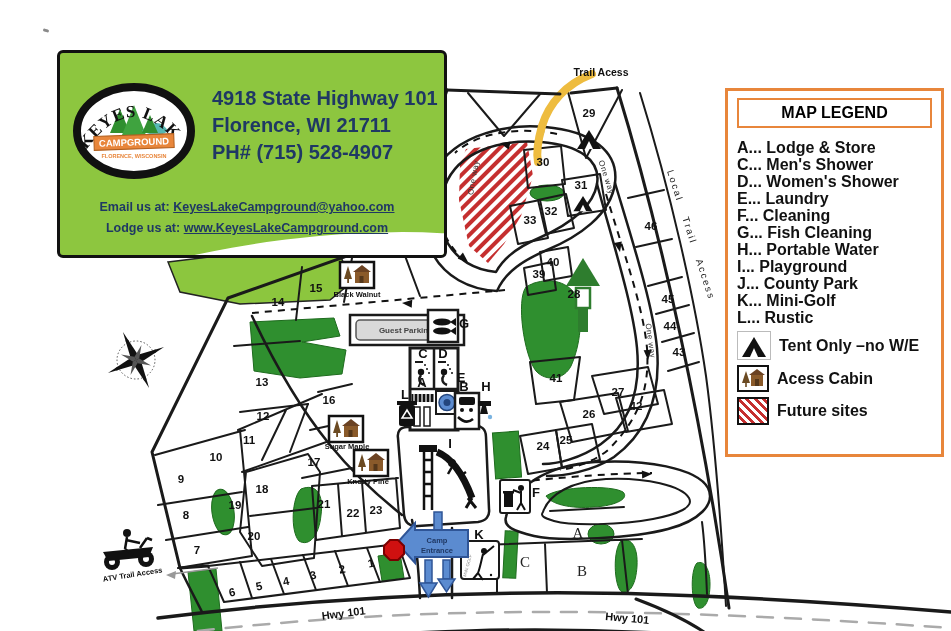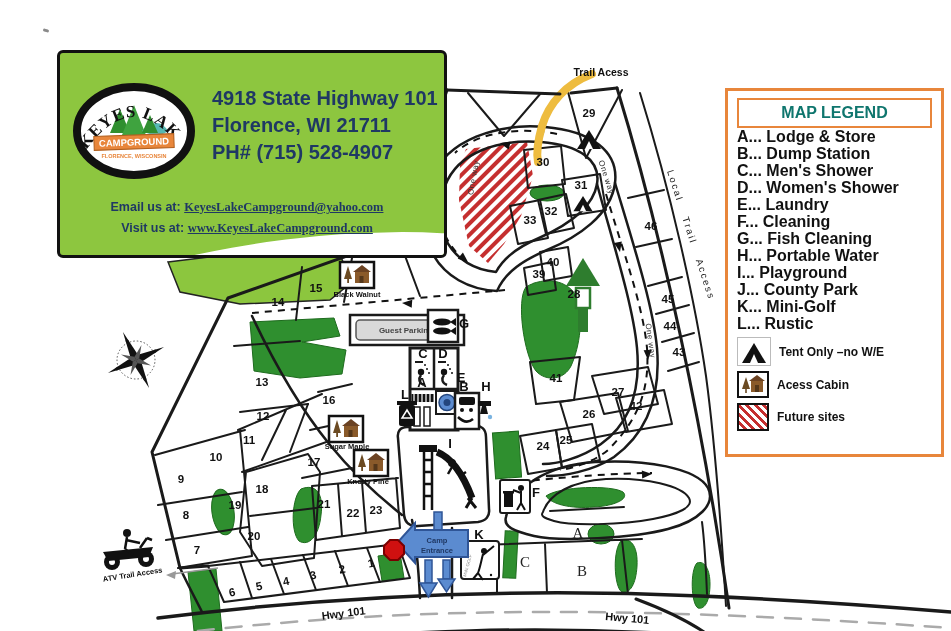--- a/index.html
+++ b/index.html
@@ -9,30 +9,30 @@
 
   
   .info-card{position:absolute;left:57px;top:50px;width:384px;height:202px;background:#8dc63f;
              border:3px solid #111;border-radius:6px;overflow:hidden;z-index:3;}
   .swoosh{position:absolute;left:-45px;top:186px;width:560px;height:150px;background:#fff;
           border-radius:50%;transform:rotate(-7deg);}
   .logo-wrap{position:absolute;left:12px;top:28px;width:128px;height:102px;}
   .addr{position:absolute;left:152px;top:32px;color:#1f3864;font-weight:bold;font-size:20px;line-height:27px;white-space:nowrap;}
   .contact{position:absolute;left:0;right:10px;top:144px;text-align:center;color:#1f3864;
            font-weight:bold;font-size:12.5px;line-height:21px;}
-  .lnk{text-decoration:underline;font-family:Liberation Serif, serif;}
+  .lnk{text-decoration:underline;}
 
   
   .legend{position:absolute;left:725px;top:88px;width:219px;height:369px;background:#fff;
           border:3px solid #e8863b;z-index:3;padding:7px 9px;box-sizing:border-box;}
   .legend-title{border:2px solid #e8863b;text-align:center;font-size:16px;font-weight:bold;
-                color:#0f766e;padding:4px 0;margin-bottom:0;}
+                color:#000000;padding:4px 0;margin-bottom:11px;}
   .l-item{font-size:16px;font-weight:bold;line-height:17px;color:#111;white-space:nowrap;}
   .l-item.indent{padding-left:30px;}
-  .sym-row{display:flex;align-items:center;gap:8px;margin-top:5px;font-weight:bold;font-size:12px;color:#111;}
+  .sym-row{display:flex;align-items:center;gap:8px;margin-top:5px;font-weight:bold;font-size:16px;color:#111;}
   .tent-box{width:32px;height:27px;border:1px solid #bbb;background:#fff;display:flex;align-items:flex-end;justify-content:center;}
   .cabin-box{width:32px;height:27px;border:2px solid #111;background:#fff;box-sizing:border-box;}
   .future-box{width:32px;height:28px;border:2px solid #111;box-sizing:border-box;
               background:repeating-linear-gradient(45deg,#fff 0 3px,#c52f2f 3px 6px);}
   .dot{position:absolute;left:43px;top:29px;width:6px;height:3px;background:#8a8a8a;border-radius:2px;
        transform:rotate(14deg);z-index:4;}
 
   
   .site-num{font:bold 11.5px "Liberation Sans",sans-serif;fill:#111;}
   .fac-letter{font:bold 13px "Liberation Sans",sans-serif;fill:#111;}
@@ -439,30 +439,29 @@
       <div>4918 State Highway 101</div>
       <div>Florence, WI 21711</div>
       <div>PH# (715) 528-4907</div>
     </div>
     <div class="contact">
       <div>
         <span>Email us at:</span>
         <span class="lnk">KeyesLakeCampground@yahoo.com</span>
       </div>
       <div>
-        <span>Visit us at:</span>
+        <span>Lodge us at:</span>
         <span class="lnk">www.KeyesLakeCampground.com</span>
       </div>
     </div>
   </div>
 
   <div class="legend">
     <div class="legend-title">MAP LEGEND</div>
     <div class="l-item">A... Lodge &amp; Store</div>
-    <div class="l-item">B... Dump Station</div>
     <div class="l-item">C... Men's Shower</div>
     <div class="l-item">D... Women's Shower</div>
     <div class="l-item">E... Laundry</div>
     <div class="l-item">F... Cleaning</div>
     <div class="l-item">G... Fish Cleaning</div>
     <div class="l-item">H... Portable Water</div>
     <div class="l-item">I...  Playground</div>
     <div class="l-item">J... County Park</div>
     <div class="l-item">K... Mini-Golf</div>
     <div class="l-item">L... Rustic</div>

